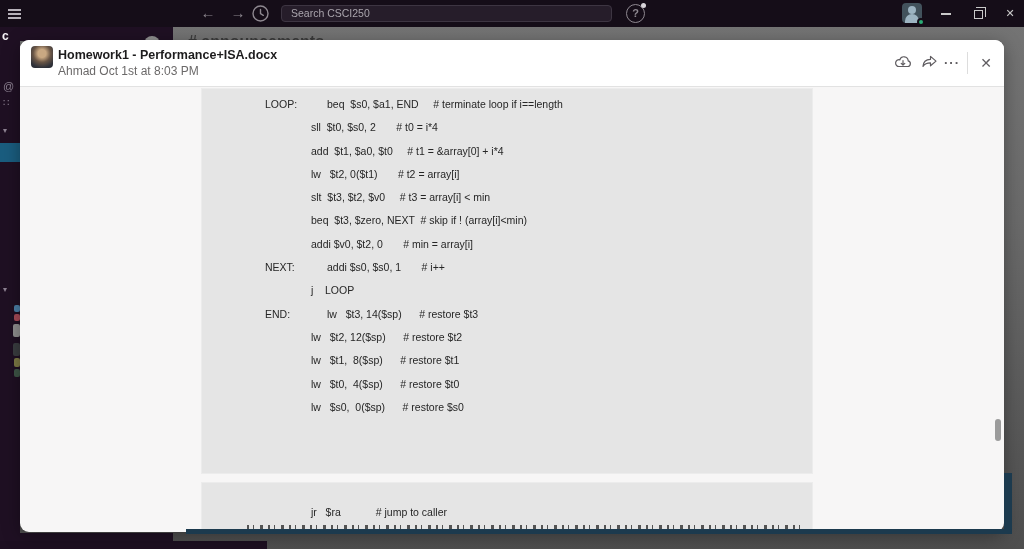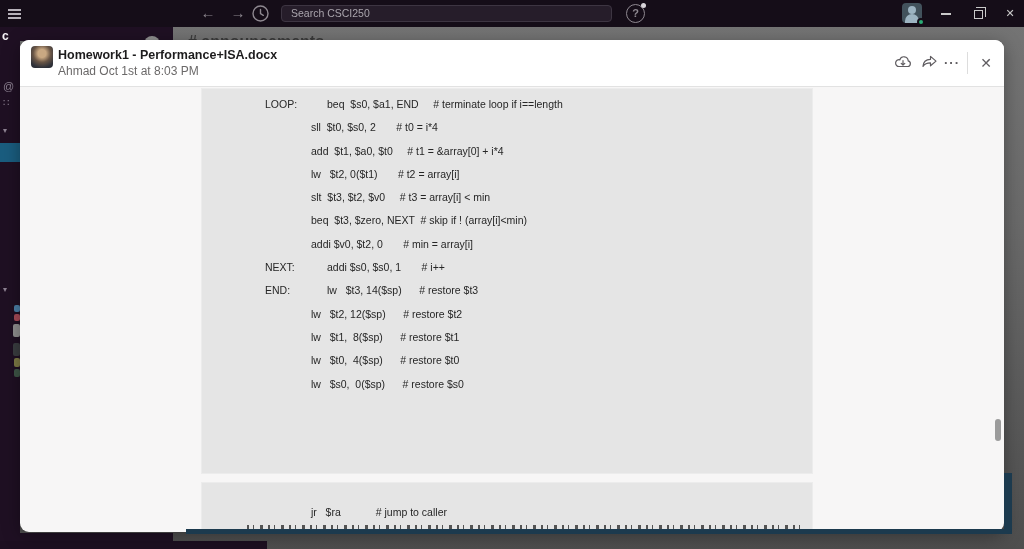--- a/index.html
+++ b/index.html
@@ -190,20 +190,21 @@
     <div class="page page1">
       <div class="code">
         <div class="asm-line labeled"><span class="asm-label">LOOP:</span><span class="asm-code">beq  $s0, $a1, END     # terminate loop if i==length</span></div>
         <div class="asm-line"><span class="asm-code">sll  $t0, $s0, 2       # t0 = i*4</span></div>
         <div class="asm-line"><span class="asm-code">add  $t1, $a0, $t0     # t1 = &amp;array[0] + i*4</span></div>
         <div class="asm-line"><span class="asm-code">lw   $t2, 0($t1)       # t2 = array[i]</span></div>
         <div class="asm-line"><span class="asm-code">slt  $t3, $t2, $v0     # t3 = array[i] &lt; min</span></div>
         <div class="asm-line"><span class="asm-code">beq  $t3, $zero, NEXT  # skip if ! (array[i]&lt;min)</span></div>
         <div class="asm-line"><span class="asm-code">addi $v0, $t2, 0       # min = array[i]</span></div>
         <div class="asm-line labeled"><span class="asm-label">NEXT:</span><span class="asm-code">addi $s0, $s0, 1       # i++</span></div>
+        <div class="asm-line"><span class="asm-code">j    LOOP</span></div>
         <div class="asm-line labeled"><span class="asm-label">END:</span><span class="asm-code">lw   $t3, 14($sp)      # restore $t3</span></div>
         <div class="asm-line"><span class="asm-code">lw   $t2, 12($sp)      # restore $t2</span></div>
         <div class="asm-line"><span class="asm-code">lw   $t1,  8($sp)      # restore $t1</span></div>
         <div class="asm-line"><span class="asm-code">lw   $t0,  4($sp)      # restore $t0</span></div>
         <div class="asm-line"><span class="asm-code">lw   $s0,  0($sp)      # restore $s0</span></div>
       </div>
     </div>
 
     <div class="page page2">
       <div class="p2-code">

